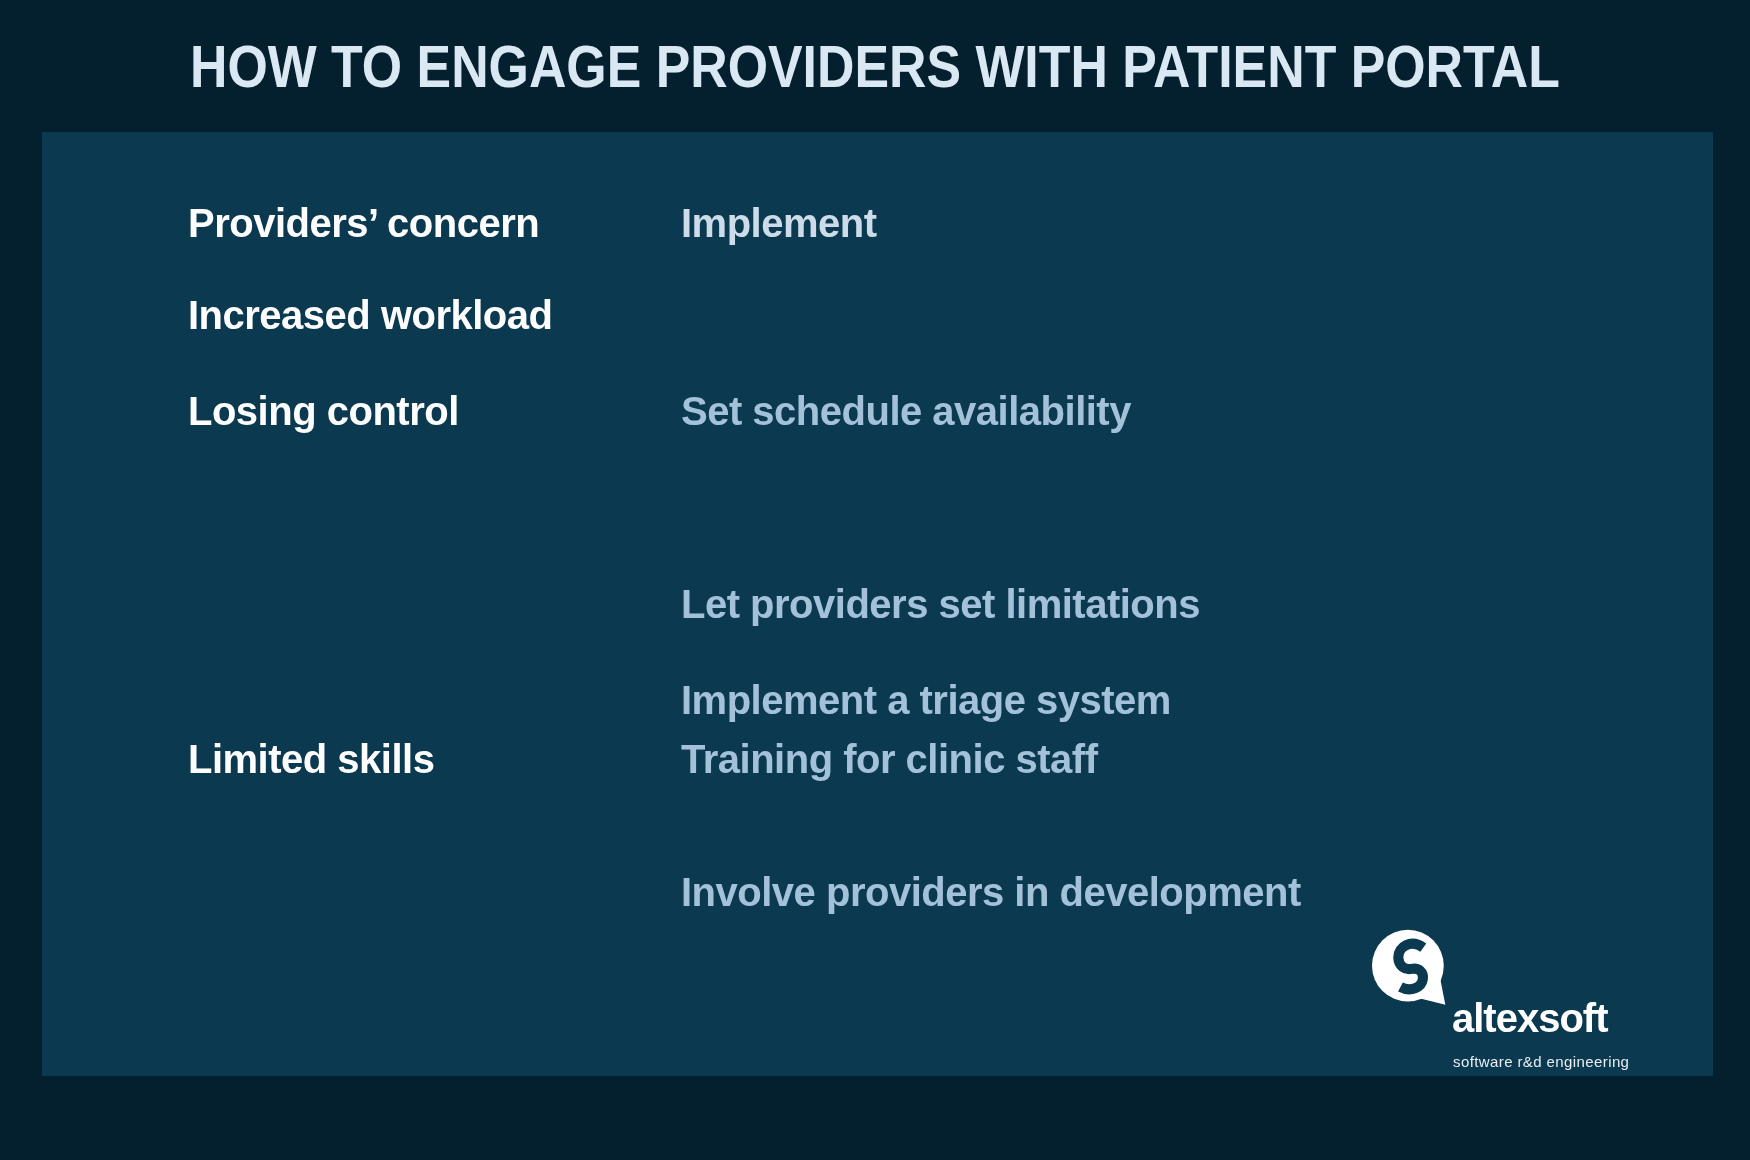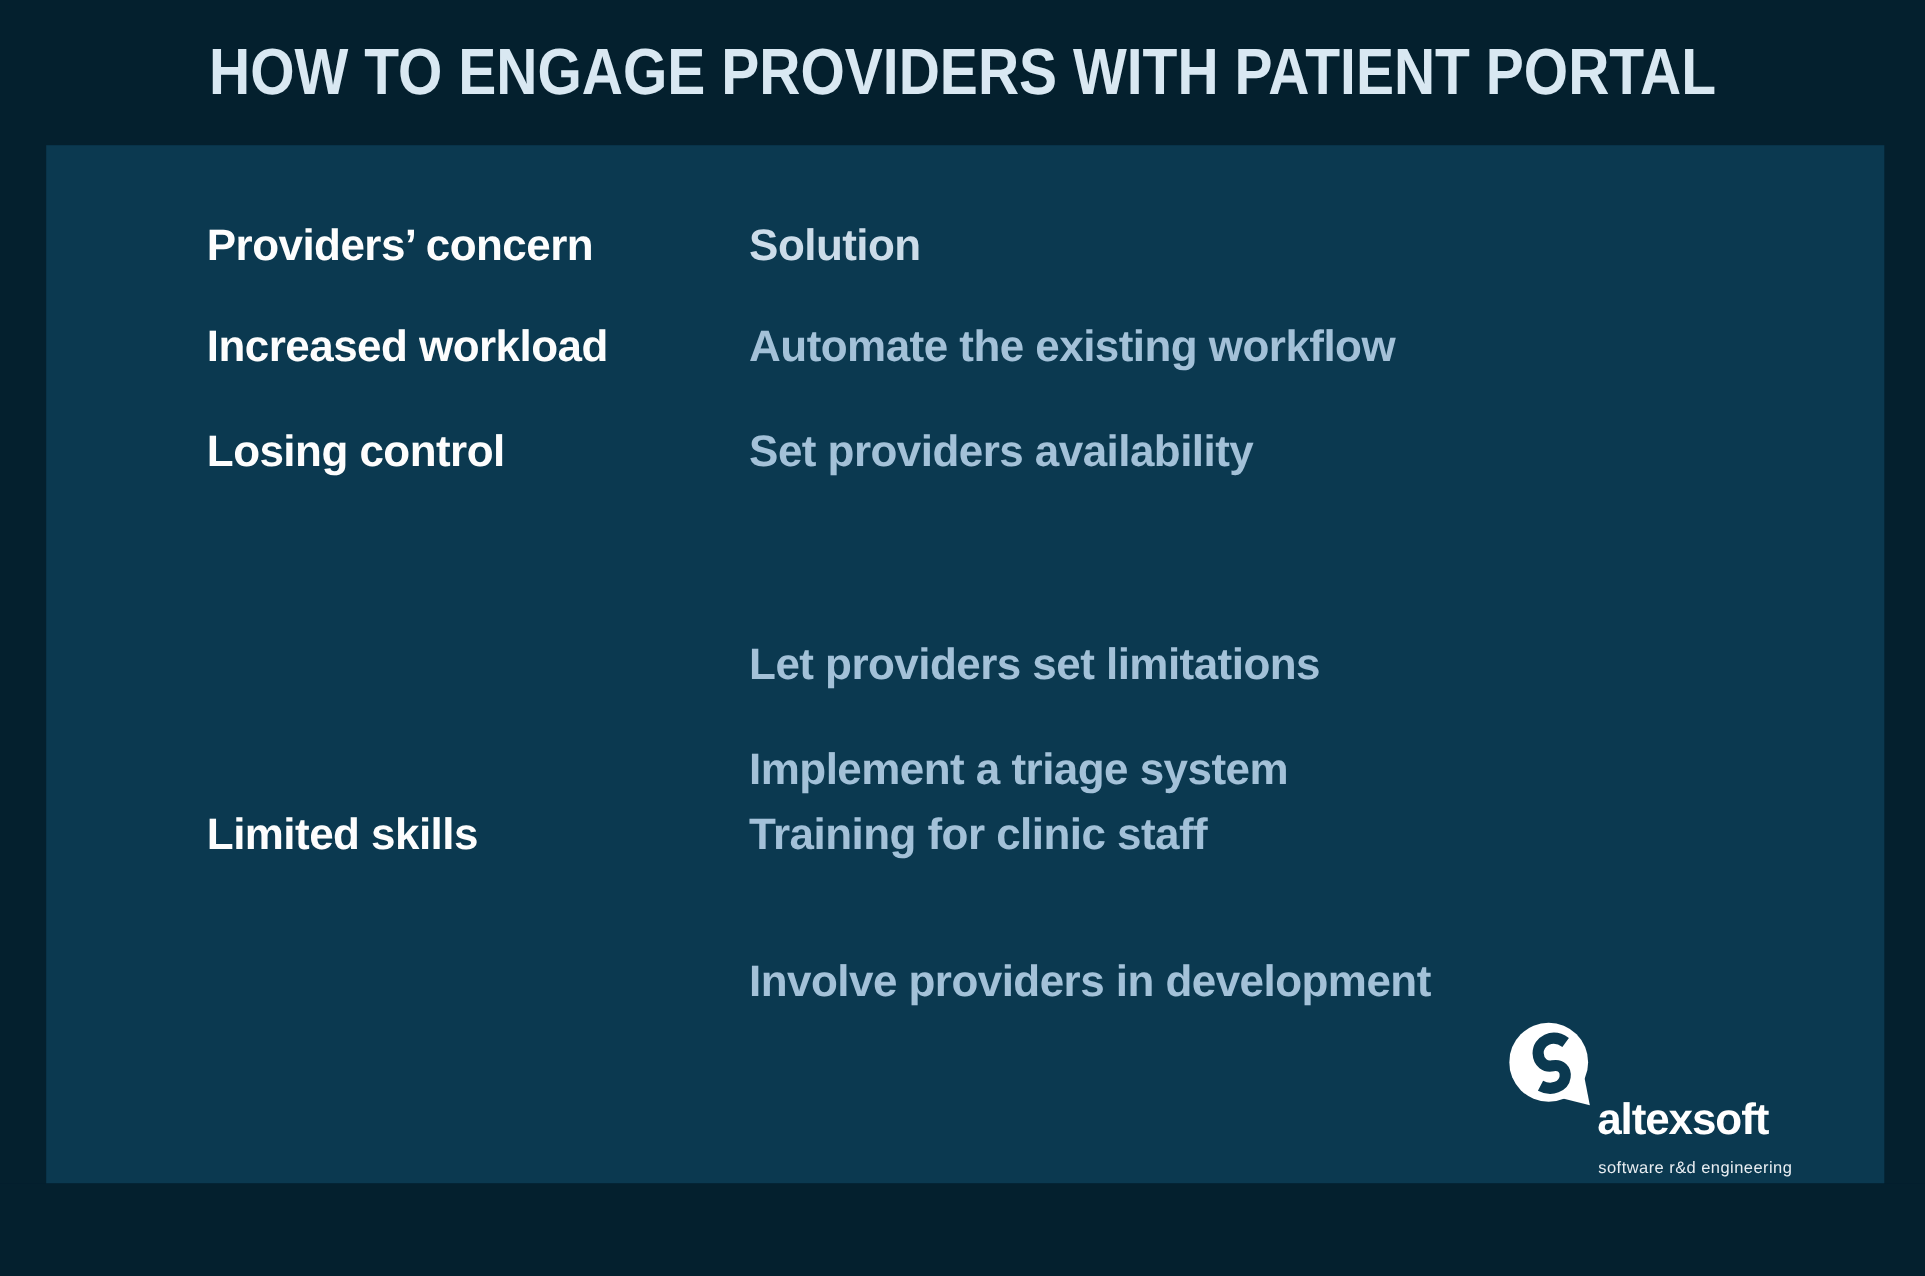--- a/index.html
+++ b/index.html
@@ -27,31 +27,30 @@
 <body>
 
 <div class="page">
 
   <div class="title">HOW TO ENGAGE PROVIDERS WITH PATIENT PORTAL</div>
 
   <div class="panel">
 
     <div class="row" style="top:67px">
       <div class="cell left">Providers’ concern</div>
-      <div class="cell right header">Solution</div>
+      <div class="cell right header">Implement</div>
     </div>
 
     <div class="row" style="top:159px">
       <div class="cell left">Increased workload</div>
-      <div class="cell right">Automate the existing workflow</div>
     </div>
 
     <div class="row" style="top:255px">
       <div class="cell left">Losing control</div>
-      <div class="cell right">Set providers availability</div>
+      <div class="cell right">Set schedule availability</div>
     </div>
 
 
     <div class="row" style="top:448px">
       <div class="cell left"></div>
       <div class="cell right">Let providers set limitations</div>
     </div>
 
     <div class="row" style="top:544px">
       <div class="cell left"></div>

